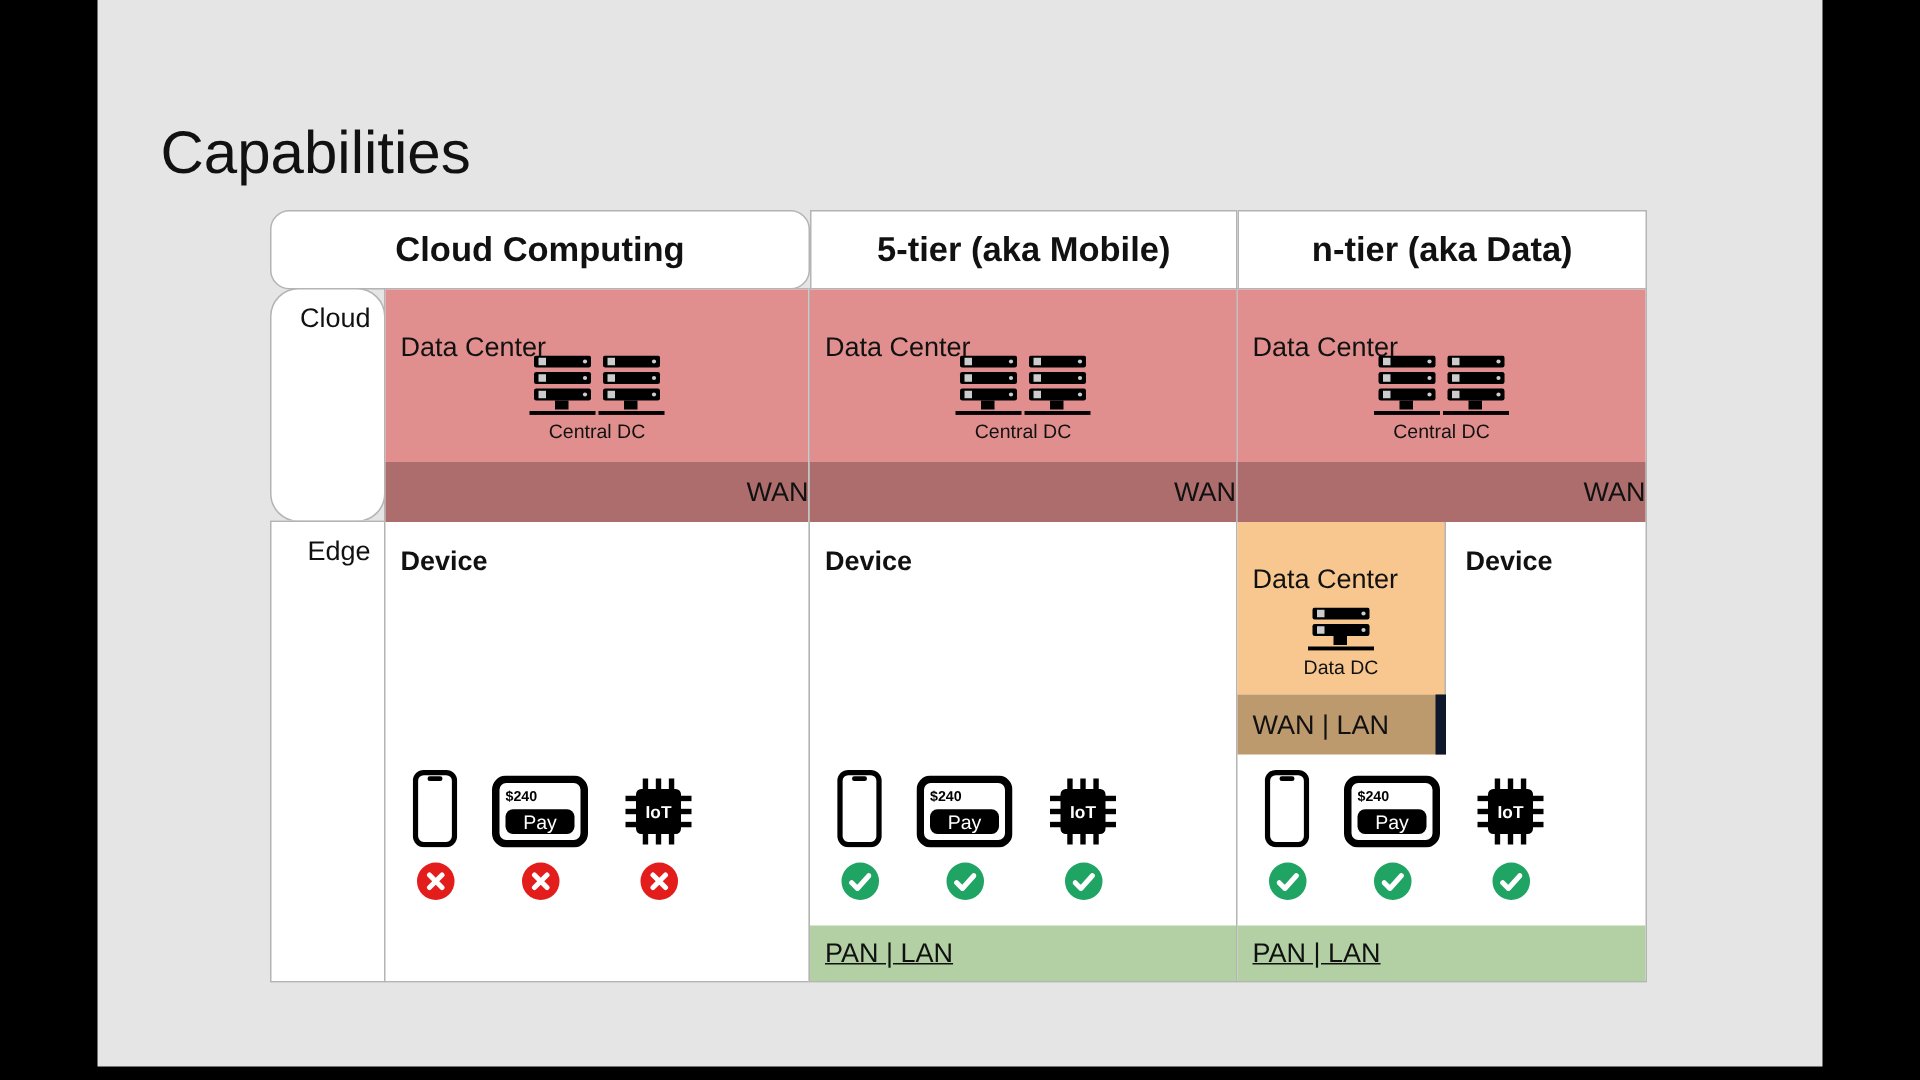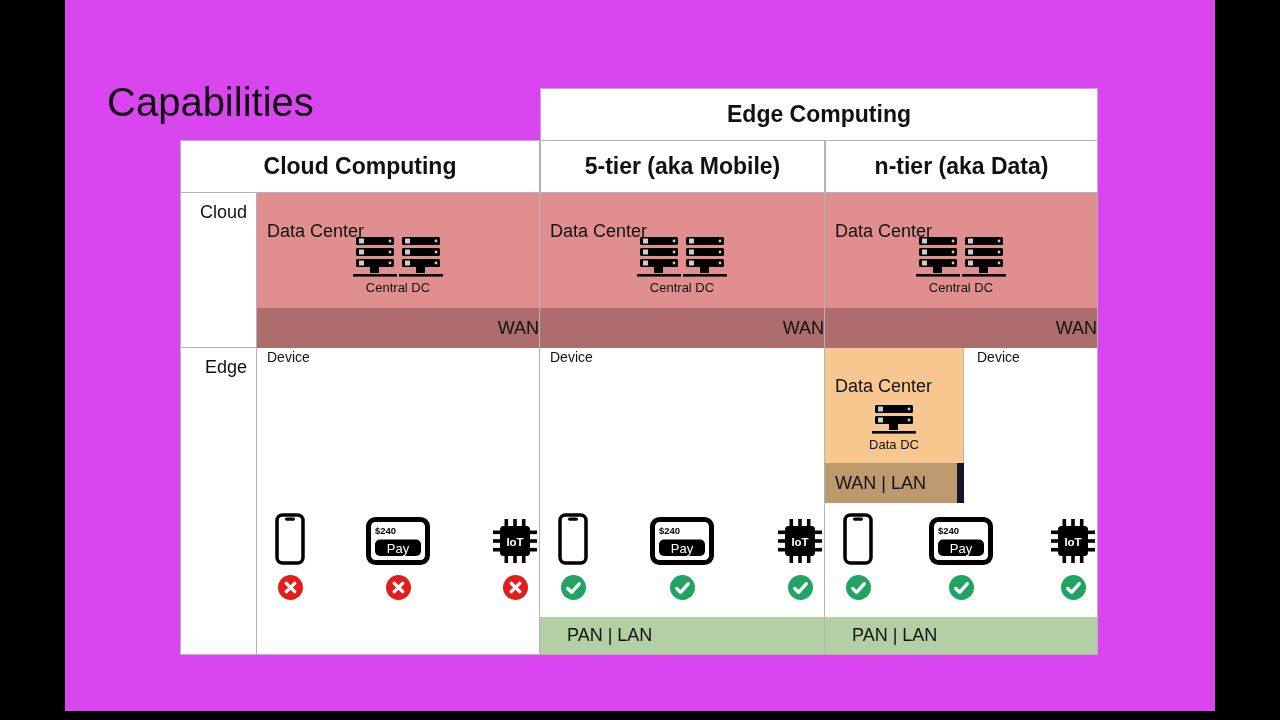--- a/index.html
+++ b/index.html
@@ -1,54 +1,54 @@
 <!DOCTYPE html>
 <html><head>
 <meta charset="utf-8">
 <style>
   html,body{margin:0;padding:0;background:#fff;}
-  #frame{position:relative;width:1280px;height:720px;background:#d946ef;overflow:hidden;
+  #frame{position:relative;width:1280px;height:720px;background:#e5e5e5;overflow:hidden;
          font-family:"Liberation Sans","DejaVu Sans",sans-serif;color:#111;}
   .black-bar{position:absolute;background:#000;}
   #bar-left{left:0;top:0;width:65px;height:720px;}
   #bar-right{left:1215px;top:0;width:65px;height:720px;}
   #bar-bottom{left:0;top:711px;width:1280px;height:9px;}
   #title{position:absolute;left:107px;top:80px;font-size:40px;font-weight:400;letter-spacing:0;}
   .cell{position:absolute;border:1px solid #b4b4b4;box-sizing:border-box;background:#fff;}
   .hdr{display:flex;align-items:center;justify-content:center;font-weight:bold;font-size:23px;}
   #group-header{left:540px;top:88px;width:558px;height:53px;}
-  #hdr-cloud{left:180px;top:140px;width:360px;height:53px;}
+  #hdr-cloud{left:180px;top:140px;width:360px;height:53px;border-radius:13px;}
   #hdr-2tier{left:540px;top:140px;width:285px;height:53px;}
   #hdr-ntier{left:825px;top:140px;width:273px;height:53px;}
-  #label-cloud{left:180px;top:192px;width:77px;height:156px;}
+  #label-cloud{left:180px;top:192px;width:77px;height:156px;border-radius:19px;}
   #label-edge{left:180px;top:347px;width:77px;height:308px;}
   .row-label{font-size:18px;text-align:right;padding:9px 9px 0 0;}
   .col{position:absolute;top:192px;height:463px;}
   #col-cloud{left:256px;width:284px;}
   #col-2tier{left:539px;width:286px;}
   #col-ntier{left:824px;width:274px;}
   .dc-block{position:absolute;left:0;right:0;top:0;height:115px;
             display:flex;flex-direction:column;align-items:center;justify-content:flex-end;padding-bottom:13px;box-sizing:border-box;}
   .block-label{position:absolute;left:10px;top:8px;font-size:18px;margin-top:20px;}
   .icon-caption{font-size:13px;margin-top:3px;}
   .wan-bar{position:absolute;left:0;right:0;top:115px;height:40px;display:flex;align-items:center;
            padding-left:10px;box-sizing:border-box;font-size:18px;justify-content:flex-end;}
   .edge-area{position:absolute;left:0;right:0;top:155px;bottom:0;}
   .edge-dc-block{position:absolute;left:0;top:0;width:139px;height:115px;border-right:1px solid #b4b4b4;
                  box-sizing:border-box;display:flex;flex-direction:column;align-items:center;justify-content:flex-end;padding-bottom:11px;}
   .wan-lan-bar{position:absolute;left:0;top:115px;width:139px;height:40px;border-right:7px solid #0f172a;
                box-sizing:border-box;display:flex;align-items:center;padding-left:10px;font-size:18px;}
-  .device-label{position:absolute;left:10px;top:1px;font-size:14px;}
+  .device-label{position:absolute;left:10px;top:16px;font-size:18px;font-weight:bold;}
   .device-label.offset{left:152px;}
-  .devices-strip{position:absolute;left:18px;right:0;top:165px;display:flex;justify-content:space-between;gap:34px;}
+  .devices-strip{position:absolute;left:18px;right:0;top:165px;display:flex;justify-content:flex-start;gap:23px;}
   .device-unit{display:flex;flex-direction:column;align-items:center;gap:10px;}
   .icon-holder{height:52px;display:flex;align-items:flex-end;}
   .badge{width:25px;height:25px;border-radius:50%;display:flex;align-items:center;justify-content:center;}
   .pan-lan-bar{position:absolute;left:0;right:0;bottom:0;height:37px;display:flex;align-items:center;
-               padding-left:27px;box-sizing:border-box;font-size:18px;}
+               padding-left:10px;box-sizing:border-box;font-size:18px;text-decoration:underline;}
   svg{display:block;}
   svg text{font-family:"Liberation Sans","DejaVu Sans",sans-serif;}
 </style>
 </head>
 <body>
 
 <svg width="0" height="0" style="position:absolute" aria-hidden="true">
   <defs>
     <g id="rack3" fill="#000">
       <rect x="4" y="0" width="38" height="8" rx="1.5"></rect>
@@ -99,23 +99,20 @@
   </defs>
 </svg>
 
 <div id="frame">
   <div id="bar-left" class="black-bar"></div>
   <div id="bar-right" class="black-bar"></div>
   <div id="bar-bottom" class="black-bar"></div>
 
   <div id="title">Capabilities</div>
 
-  <div id="group-header" class="cell hdr">
-    <span>Edge Computing</span>
-  </div>
   <div id="hdr-cloud" class="cell hdr">
     <span>Cloud Computing</span>
   </div>
   <div id="hdr-2tier" class="cell hdr">
     <span>5-tier (aka Mobile)</span>
   </div>
   <div id="hdr-ntier" class="cell hdr">
     <span>n-tier (aka Data)</span>
   </div>
 

